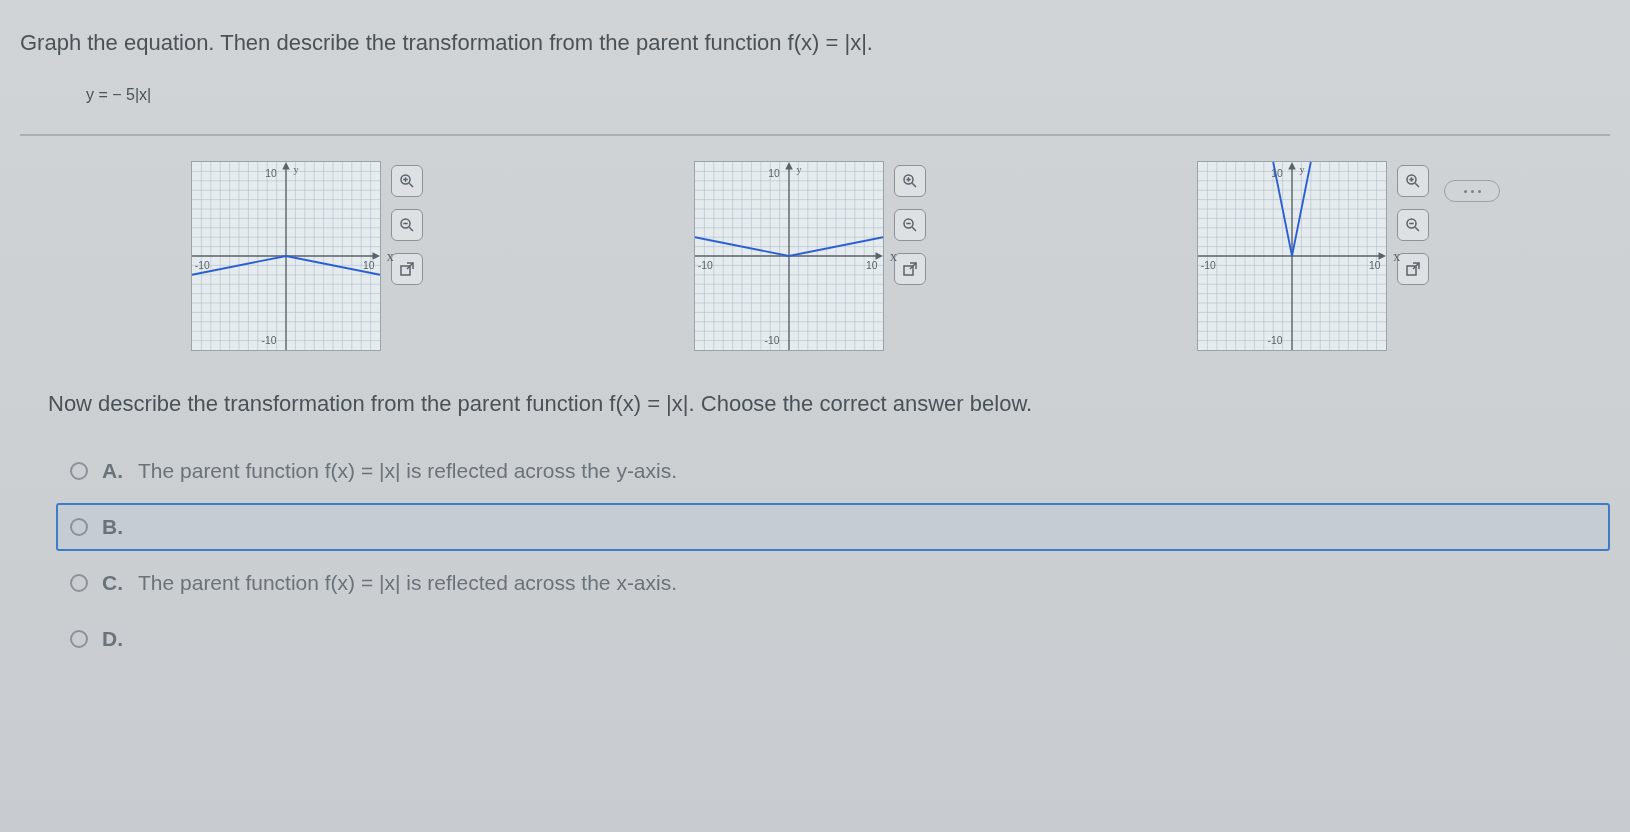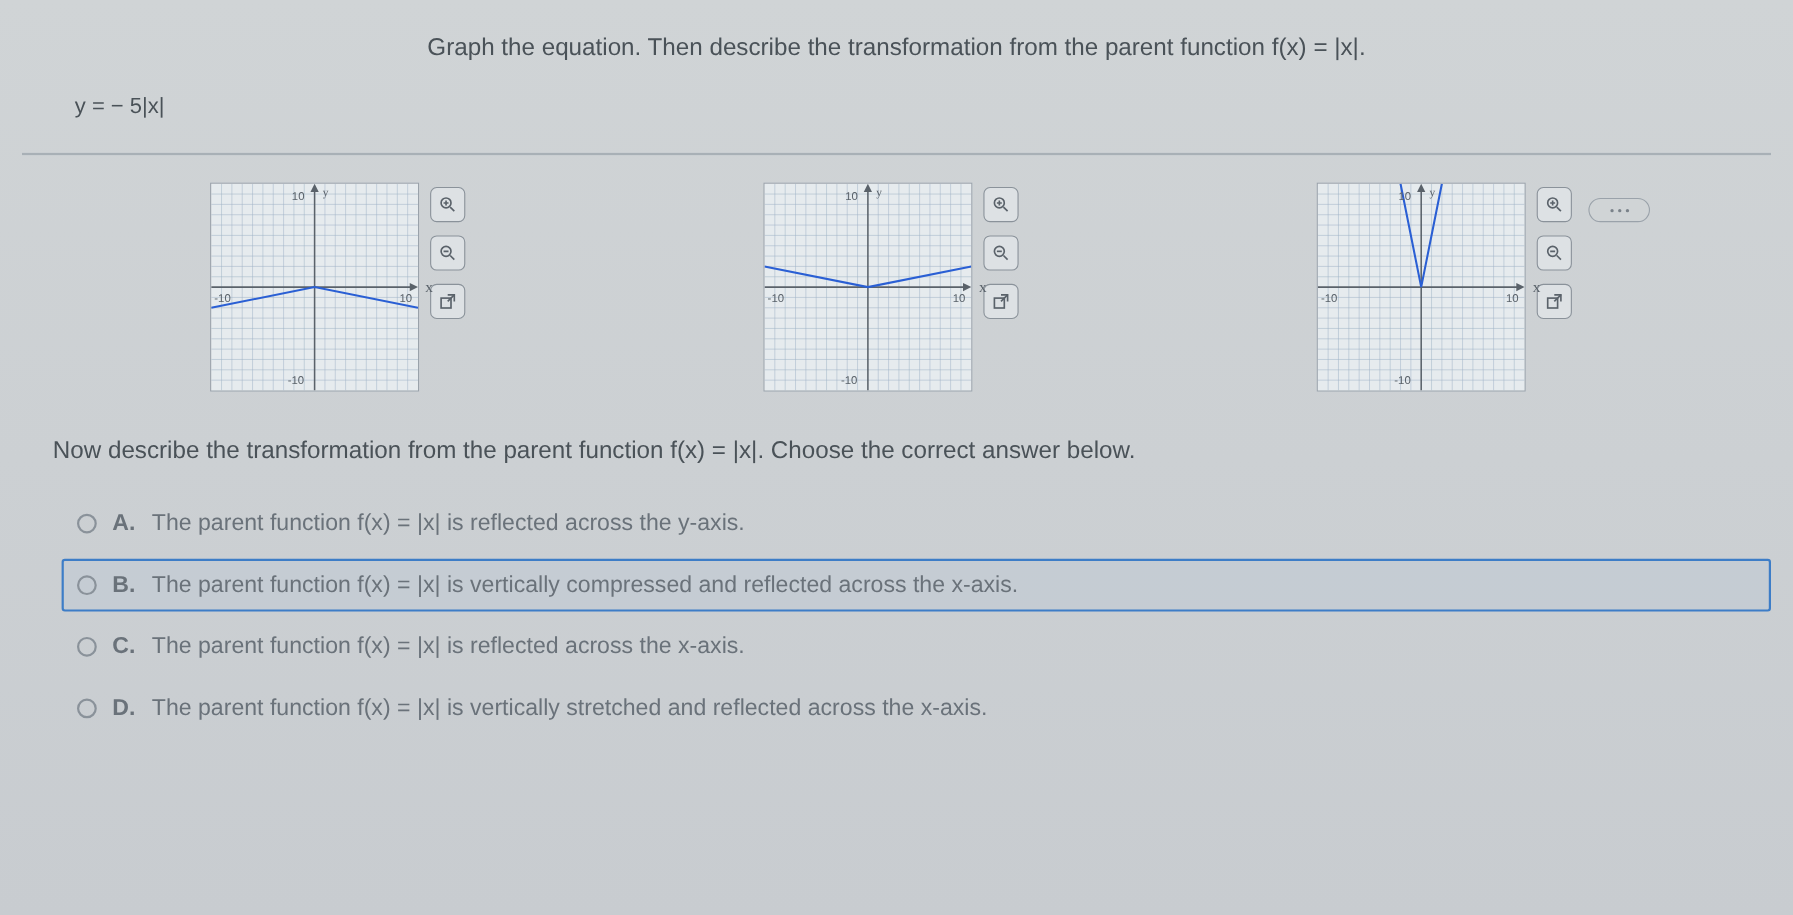--- a/index.html
+++ b/index.html
@@ -5,22 +5,22 @@
   * { box-sizing: border-box; margin: 0; padding: 0; }
   body {
     font-family: Arial, Helvetica, sans-serif;
     background: linear-gradient(180deg, #d0d4d6 0%, #c8ccd0 100%);
     width: 1630px;
     height: 832px;
     color: #4a5258;
     padding: 30px 20px;
     position: relative;
   }
-  .question { font-size: 22px; margin-bottom: 30px; text-align: center; }
-  .equation { font-size: 20px; margin-left: 48px; margin-top: 24px; }
+  .question { font-size: 22px; margin-bottom: 30px; }
+  .equation { font-size: 16px; margin-left: 66px; margin-top: 24px; }
   hr.divider { border: none; border-top: 2px solid #a8b0b6; margin: 30px 0 10px 0; }
   .dots-pill {
     position: absolute; top: 180px; right: 130px;
     width: 56px; height: 22px; border: 1.5px solid #9aa2aa; border-radius: 12px;
     display: flex; justify-content: center; align-items: center; gap: 4px;
     background: #d0d4d6;
   }
   .dots-pill span { width: 3px; height: 3px; background: #7a828a; border-radius: 50%; }
 
   .graphs-row { display: flex; justify-content: space-around; align-items: flex-start; margin: 25px 40px 40px 40px; }
@@ -323,25 +323,23 @@
 
 <div class="options">
   <div class="option-row">
     <span class="radio"></span>
     <span class="opt-letter">A.</span>
     <span>The parent function f(x) = |x| is reflected across the y-axis.</span>
   </div>
   <div class="option-row selected">
     <span class="radio"></span>
     <span class="opt-letter">B.</span>
-    <span>The parent function f(x) = |x| is vertically compressed and reflected across the x-axis.</span>
   </div>
   <div class="option-row">
     <span class="radio"></span>
     <span class="opt-letter">C.</span>
     <span>The parent function f(x) = |x| is reflected across the x-axis.</span>
   </div>
   <div class="option-row">
     <span class="radio"></span>
     <span class="opt-letter">D.</span>
-    <span>The parent function f(x) = |x| is vertically stretched and reflected across the x-axis.</span>
   </div>
 </div>
 
 </body></html>

